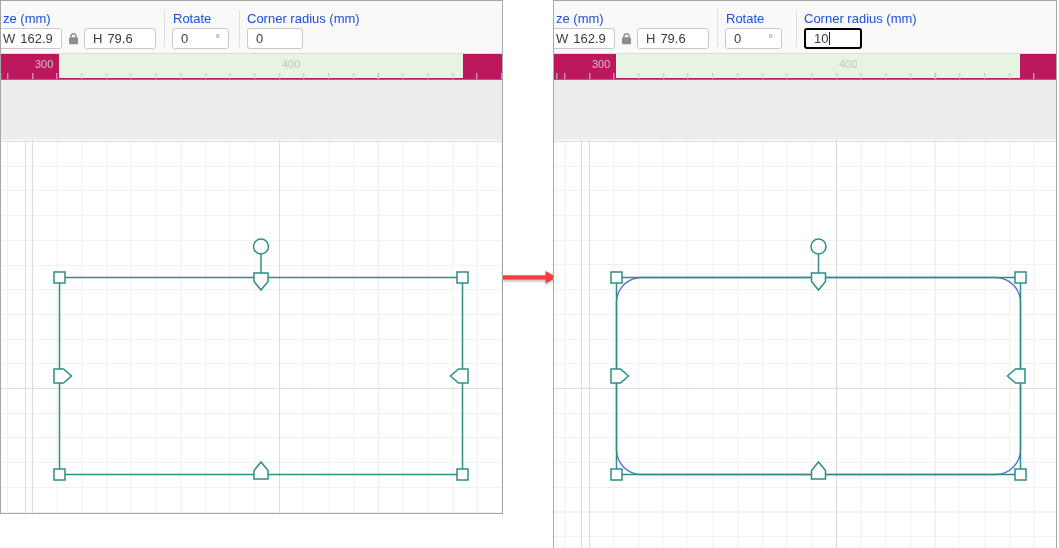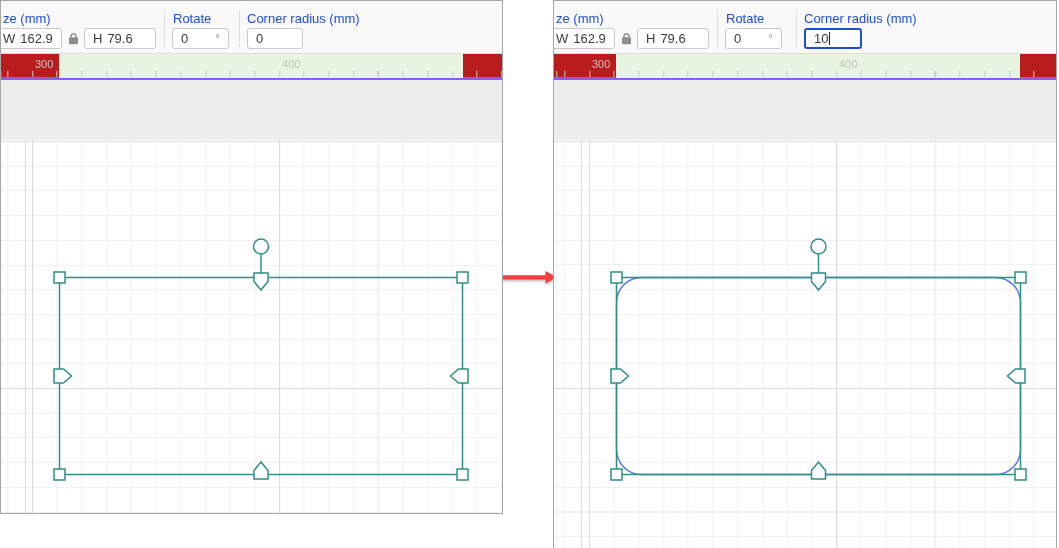--- a/index.html
+++ b/index.html
@@ -10,28 +10,28 @@
   .panel { position:absolute; top:0; background:#fff; border:1px solid #a6a6a6; overflow:hidden; }
   .panel.left  { left:0;   width:503px; height:514px; }
   .panel.right { left:553px; width:504px; height:560px; }
 
   
   .toolbar { position:absolute; left:0; top:0; right:0; height:53px; background:#f9f9f9; border-bottom:1px solid #dcdcdc; }
   .tb-label { position:absolute; top:10px; font-size:13px; color:#1d4ed8; white-space:nowrap; }
   .tb-input { position:absolute; top:27px; height:21px; background:#fff; border:1px solid #c9c9c9; border-radius:3px;
               font-size:13px; color:#3a3a3a; display:flex; align-items:center; padding-left:8px; white-space:nowrap; }
   .tb-input .pfx { margin-right:5px; color:#3a3a3a; }
-  .tb-input.focused { border:2px solid #1d4ed8; }
+  .tb-input.focused { border:2px solid #000000; }
   .degree { position:absolute; right:8px; top:3px; font-size:11px; color:#8a8a8a; }
   .divider { position:absolute; top:9px; width:1px; height:37px; background:#dedede; }
   .caret { display:inline-block; width:1px; height:13px; background:#222; margin-left:1px; }
   .lock { position:absolute; left:67px; top:30px; width:11px; height:14px; }
 
   
-  .ruler { position:absolute; left:0; top:53px; right:0; height:26px; background:#b91c1c; border-bottom:3px solid #8b5cf6; }
+  .ruler { position:absolute; left:0; top:53px; right:0; height:26px; background:#be185d; border-bottom:1px solid #8b5cf6; }
   .ruler .hl { position:absolute; top:0; height:24px; background:#e6f4e1; }
   .ruler .ticks { position:absolute; left:0; right:0; bottom:0; height:6px;
      background-image:repeating-linear-gradient(to right,#c9c9c9 0,#c9c9c9 1px,transparent 1px,transparent 24.7px); }
   .panel.left  .ruler .ticks { background-position:6.3px 0; }
   .panel.right .ruler .ticks { background-position:10.3px 0; }
   .ruler .num { position:absolute; top:4px; font-size:11px; color:#c5c5c5; }
 
   
   .outside { position:absolute; left:0; top:79px; right:0; height:60px; background:#ededed; }
   .canvas { position:absolute; left:0; top:139px; right:0; bottom:0; background:#fff;

